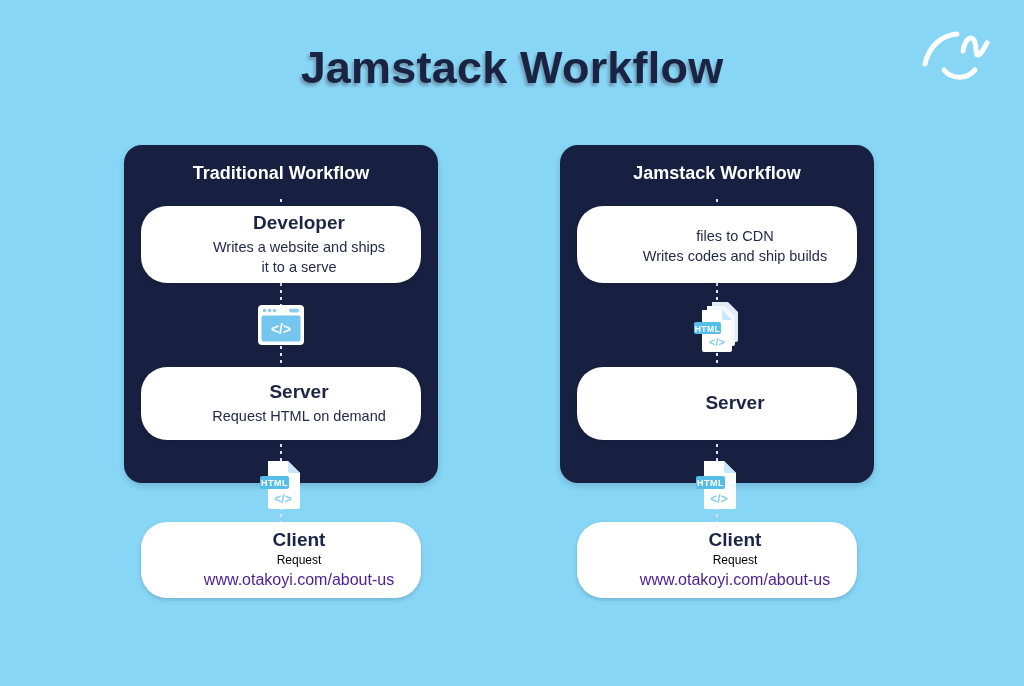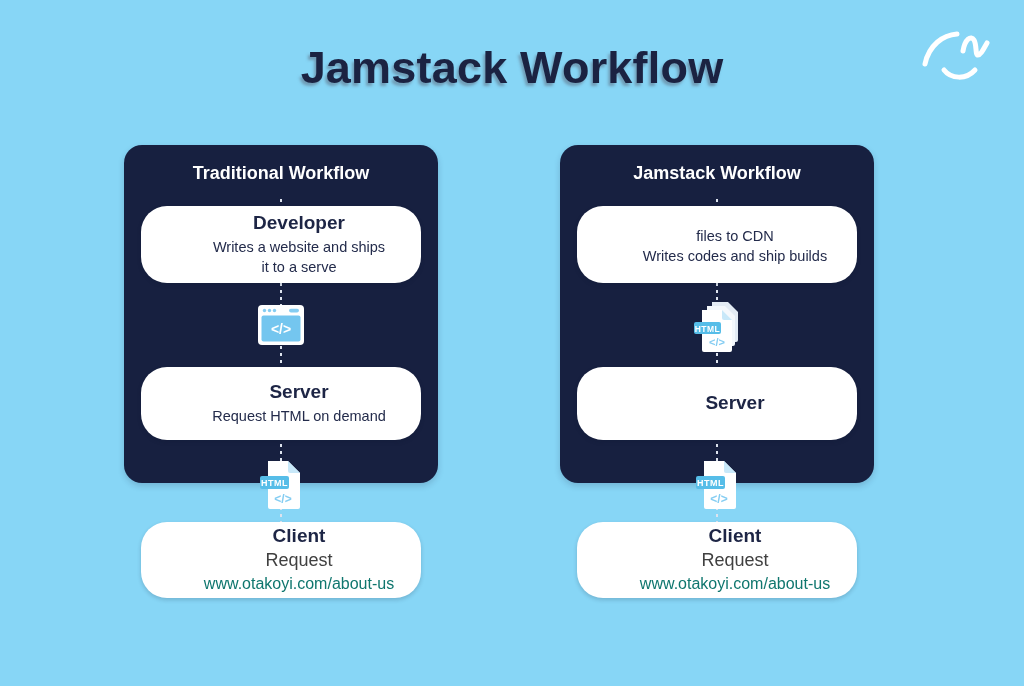--- a/index.html
+++ b/index.html
@@ -73,28 +73,28 @@
     color: #1d2545;
     line-height: 1.2;
   }
   .card-desc {
     font-size: 14.5px;
     color: #232b4b;
     line-height: 1.38;
     margin-top: 3px;
   }
   .card-small {
-    font-size: 18px;
-    color: #404040;
+    font-size: 12px;
+    color: #000000;
     line-height: 1.25;
     margin-top: 1px;
   }
   .card-url {
     font-size: 16px;
-    color: #0f766e;
+    color: #4c1d95;
     line-height: 1.3;
     margin-top: 2px;
   }
   .icon-wrap {
     position: absolute;
     left: 50%;
     transform: translateX(-50%);
   }
   .icon-pos-1 { top: 160px; }
   .icon-pos-1b { top: 155px; }

